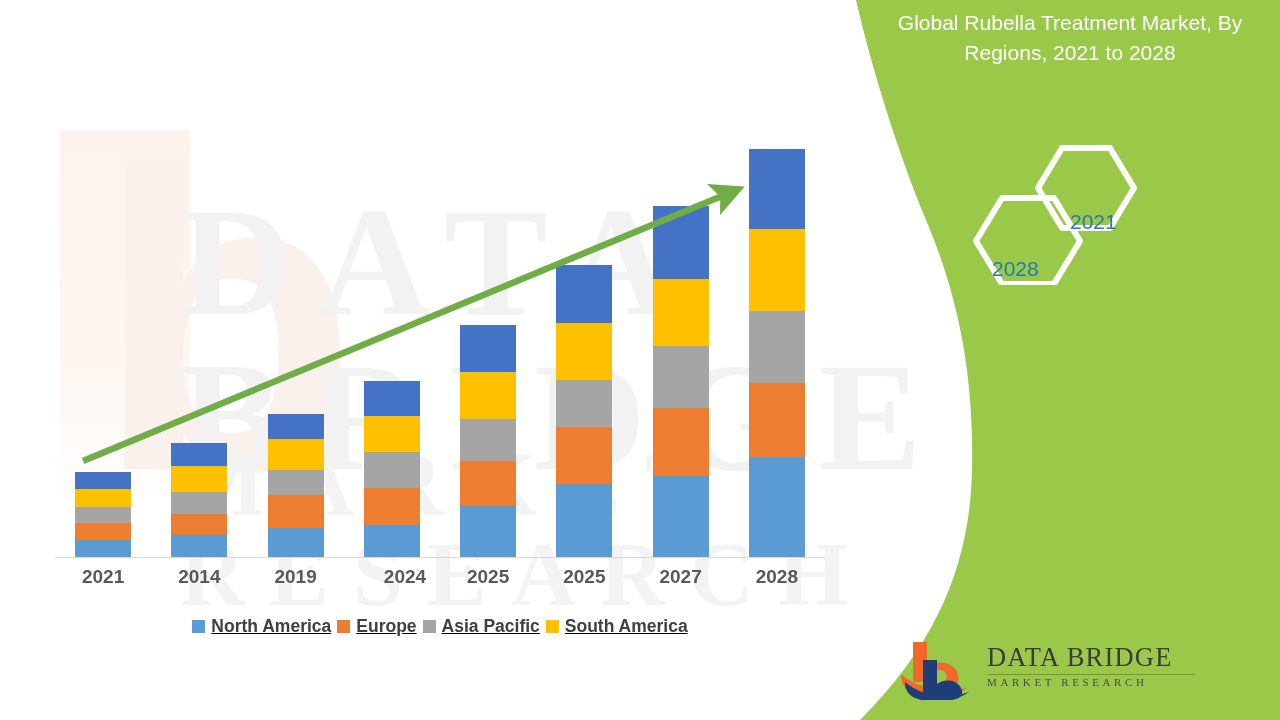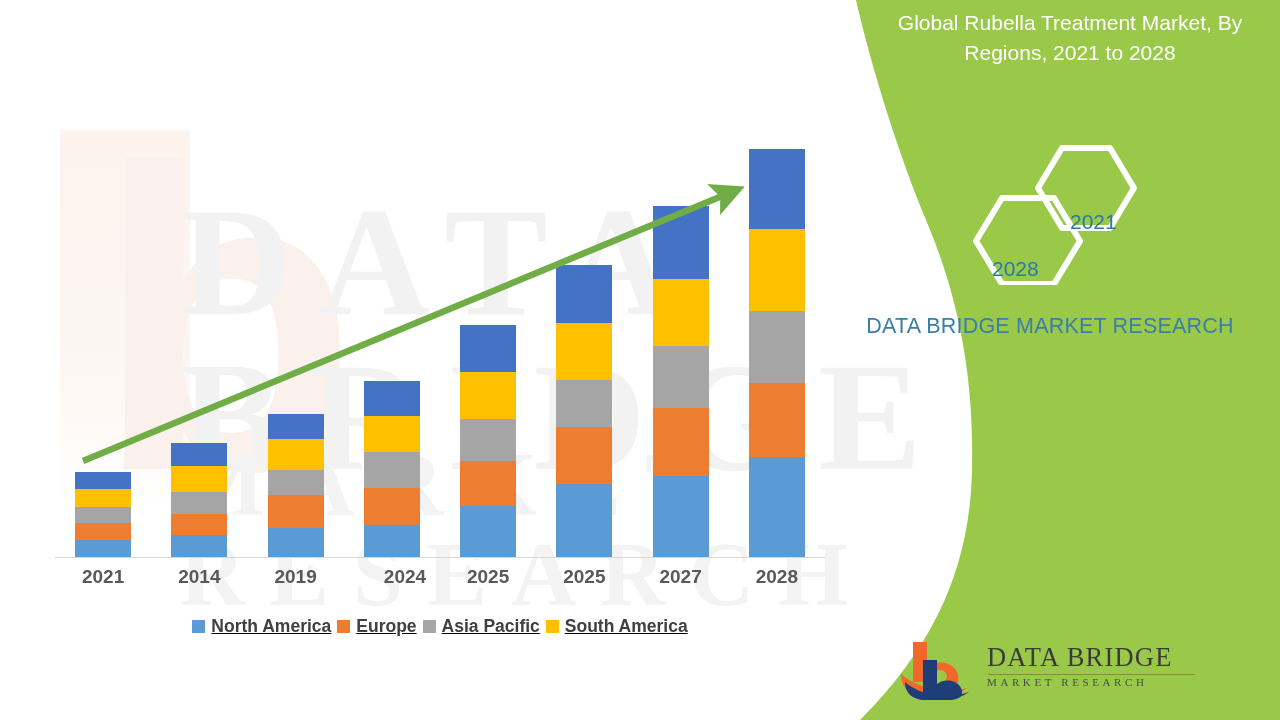--- a/index.html
+++ b/index.html
@@ -277,21 +277,20 @@
 
       <div id="hex-wrap">
         <svg width="220" height="145" viewBox="0 0 220 145">
           <polygon points="92,8 140,8 164,48 140,88 92,88 68,48" fill="none" stroke="#ffffff" stroke-width="6" stroke-linejoin="round"></polygon>
           <polygon points="32,58 84,58 110,101 84,144 32,144 6,101" fill="none" stroke="#ffffff" stroke-width="6" stroke-linejoin="round"></polygon>
         </svg>
         <div class="hex-label" id="hex-2021-label">2021</div>
         <div class="hex-label" id="hex-2028-label">2028</div>
       </div>
 
-      <div id="brand-text">DATA BRIDGE MARKET RESEARCH</div>
 
       <div id="logo">
         <svg id="logo-mark" viewBox="0 0 86 62">
           <path d="M18,4 L32,4 L32,30 C40,22 55,23 61,32 C66,40 63,50 55,54 L48,44 C52,42 53,37 50,34 C46,30 38,32 34,38 L32,44 L18,44 Z" fill="#f0682a"></path>
           <path d="M6,36 C22,50 48,56 72,50 C58,60 34,62 18,56 C10,53 6,45 6,36 Z" fill="#f0682a"></path>
           <path d="M28,22 L42,22 L42,46 C50,40 62,42 66,50 C70,58 63,62 55,62 L28,62 Z" fill="#1f3e78"></path>
           <path d="M10,44 C26,58 52,62 74,54 C60,64 34,66 20,60 C13,57 10,51 10,44 Z" fill="#1f3e78"></path>
         </svg>
         <div id="logo-text">
           <div id="logo-title">DATA BRIDGE</div>

